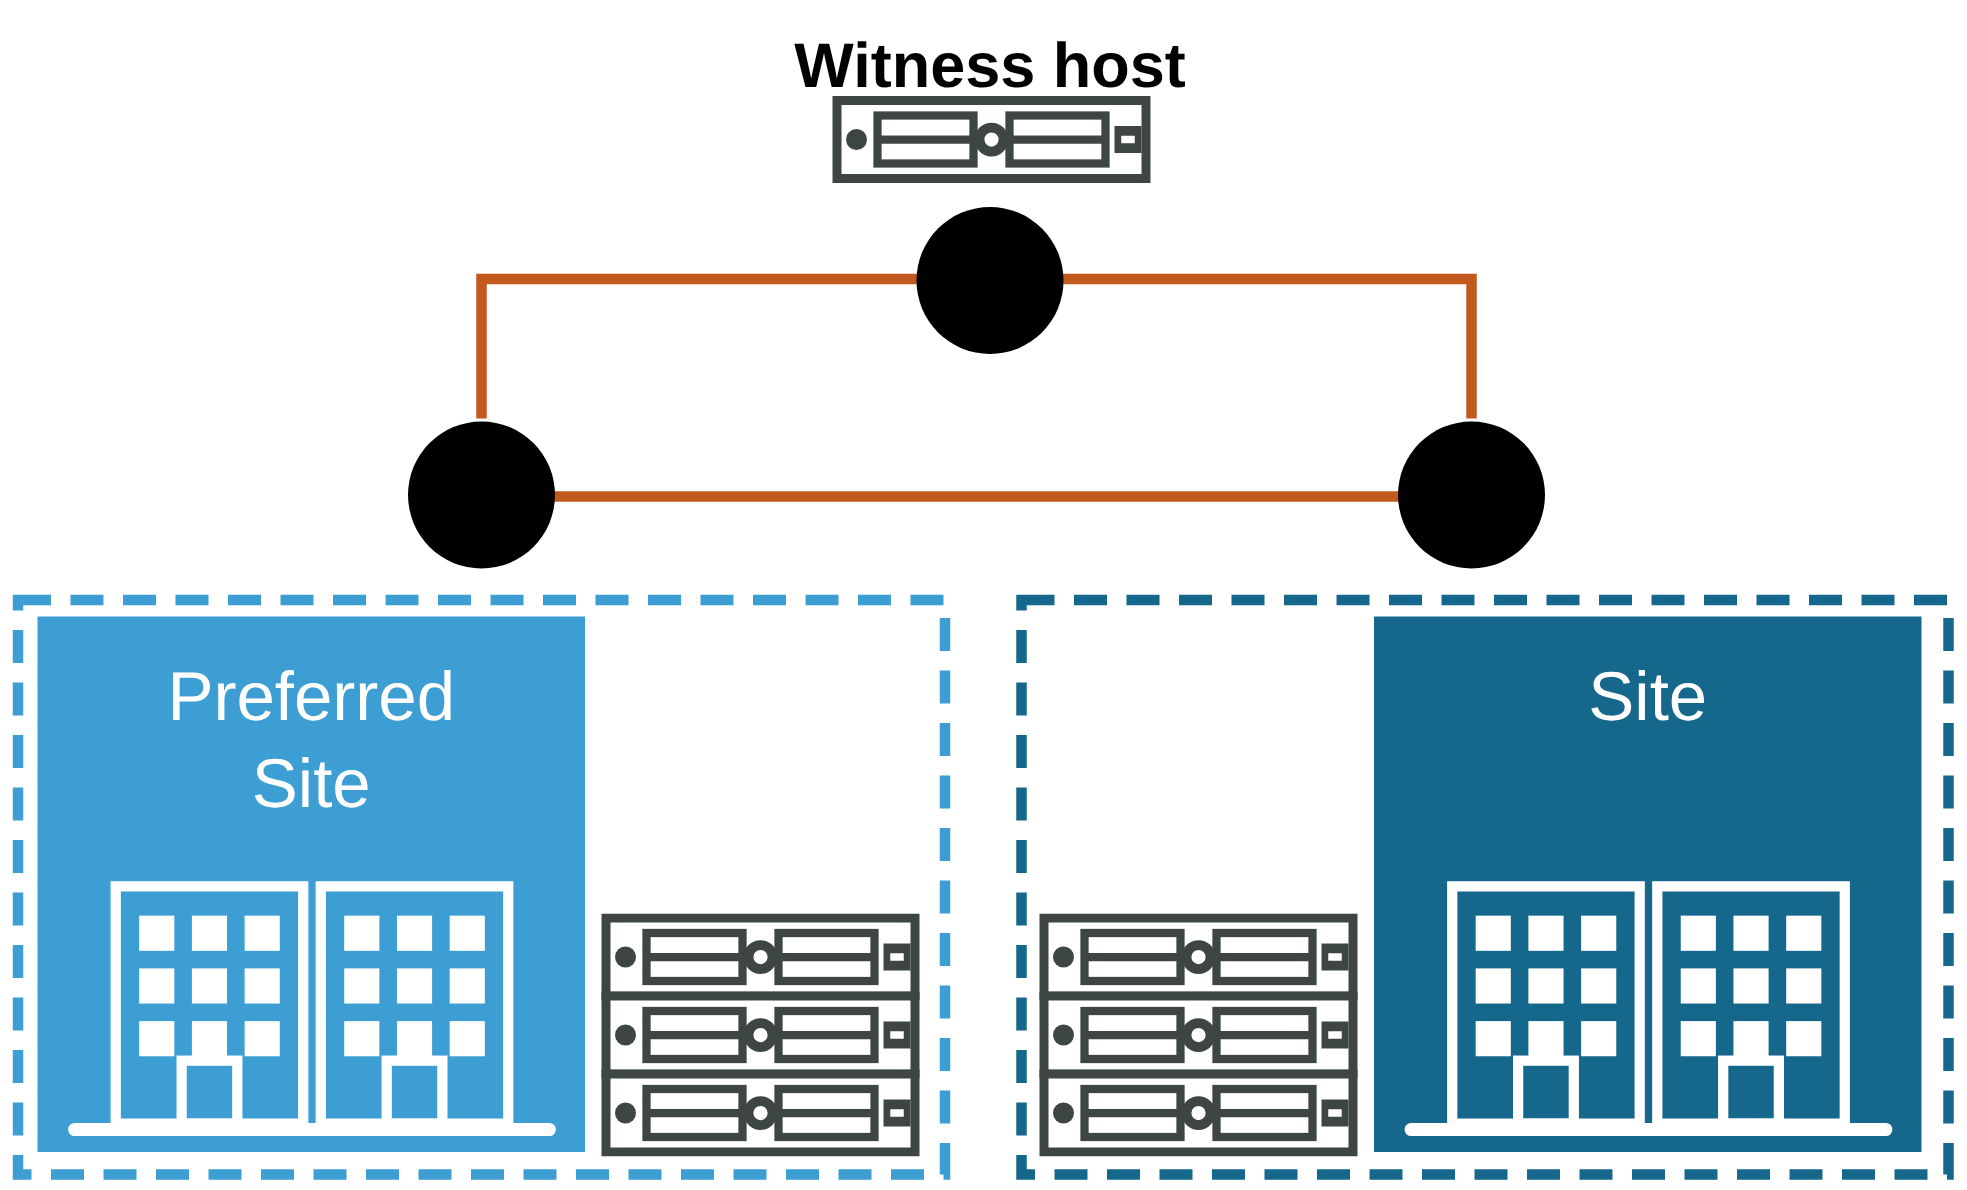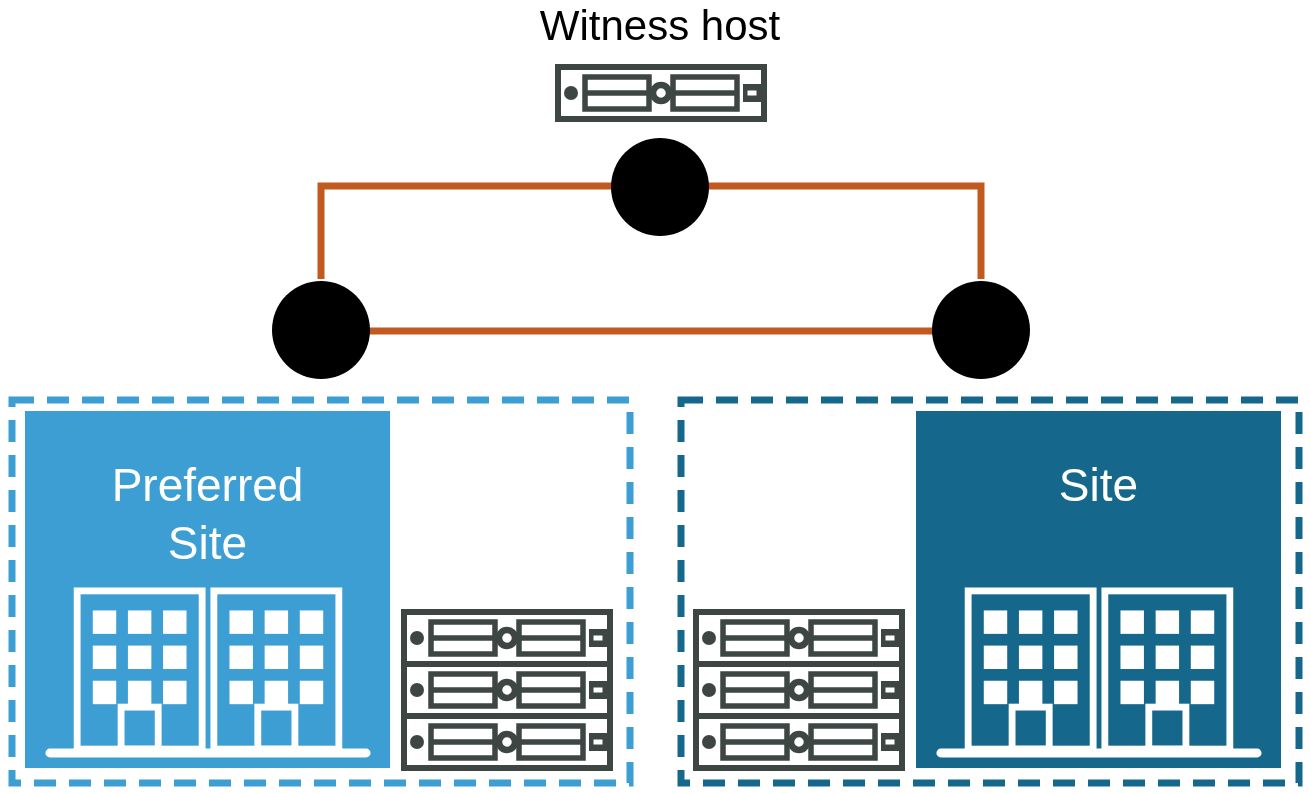--- a/index.html
+++ b/index.html
@@ -10,22 +10,22 @@
     --white:#FFFFFF;
     --text_black:#000000;
   }
   html,body{margin:0;padding:0;background:#fff;}
   .canvas{
     position:relative;width:1311px;height:793px;background:var(--white);
     font-family:"Liberation Sans","DejaVu Sans",sans-serif;overflow:hidden;
   }
   .abs{position:absolute;}
   .title{
-    left:660px;top:2px;transform:translateX(-50%);
-    font-size:42px;color:var(--text_black);white-space:nowrap;
+    left:660px;top:20px;transform:translateX(-50%);
+    font-size:42px;color:var(--text_black);white-space:nowrap;font-weight:bold;
   }
   
   .wires{left:0;top:0;width:1311px;height:793px;}
   .wires polyline,.wires line{stroke:var(--orange);stroke-width:7;fill:none;}
   
   .router{width:110px;height:110px;}
   
   .server{width:214px;height:58px;display:block;}
   .srv-outer{fill:var(--white);stroke:var(--charcoal);stroke-width:6;}
   .srv-stroke{fill:none;stroke:var(--charcoal);stroke-width:5.5;}
@@ -35,21 +35,21 @@
   .stack .server + .server{margin-top:-6px;}
   
   .boundary{width:626px;height:391px;}
   .boundary rect{fill:none;stroke-width:7;stroke-dasharray:22 13;}
   .boundary.pref rect{stroke:var(--preferred_blue);}
   .boundary.sec rect{stroke:var(--secondary_teal);}
   
   .site-block{width:365px;height:357px;color:var(--white);text-align:center;}
   .site-block.pref{background:var(--preferred_blue);}
   .site-block.sec{background:var(--secondary_teal);}
-  .site-label{padding-top:24px;font-size:46px;line-height:58px;margin-top:21px;}
+  .site-label{padding-top:24px;font-size:46px;line-height:58px;}
   .building{position:absolute;left:50%;transform:translateX(-50%);bottom:5px;width:332px;height:186px;}
   .bld-stroke{fill:none;stroke:var(--white);stroke-width:7;}
   .bld-ground{stroke:var(--white);stroke-width:9;stroke-linecap:round;}
   .bld-win{fill:var(--white);}
 </style>
 </head>
 <body>
 
 <svg width="0" height="0" style="position:absolute" aria-hidden="true">
   <defs>

